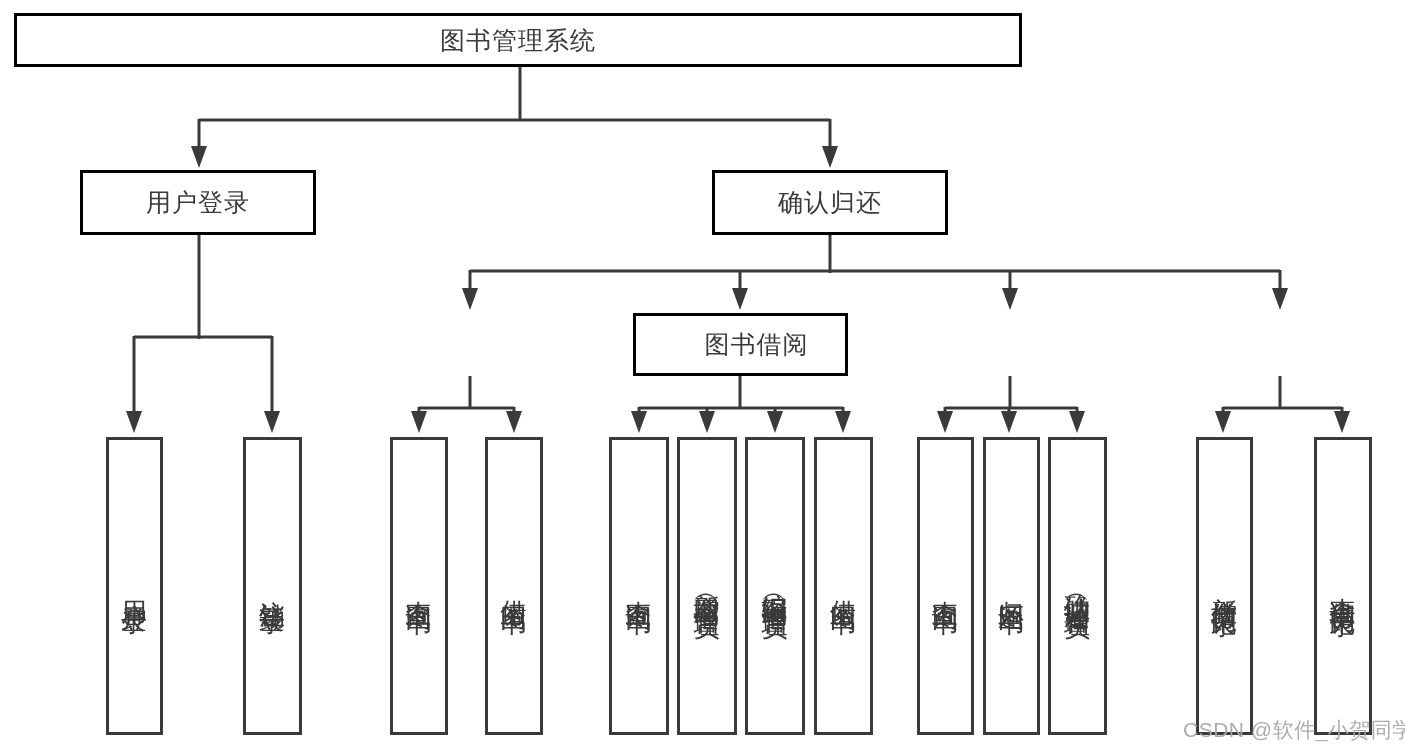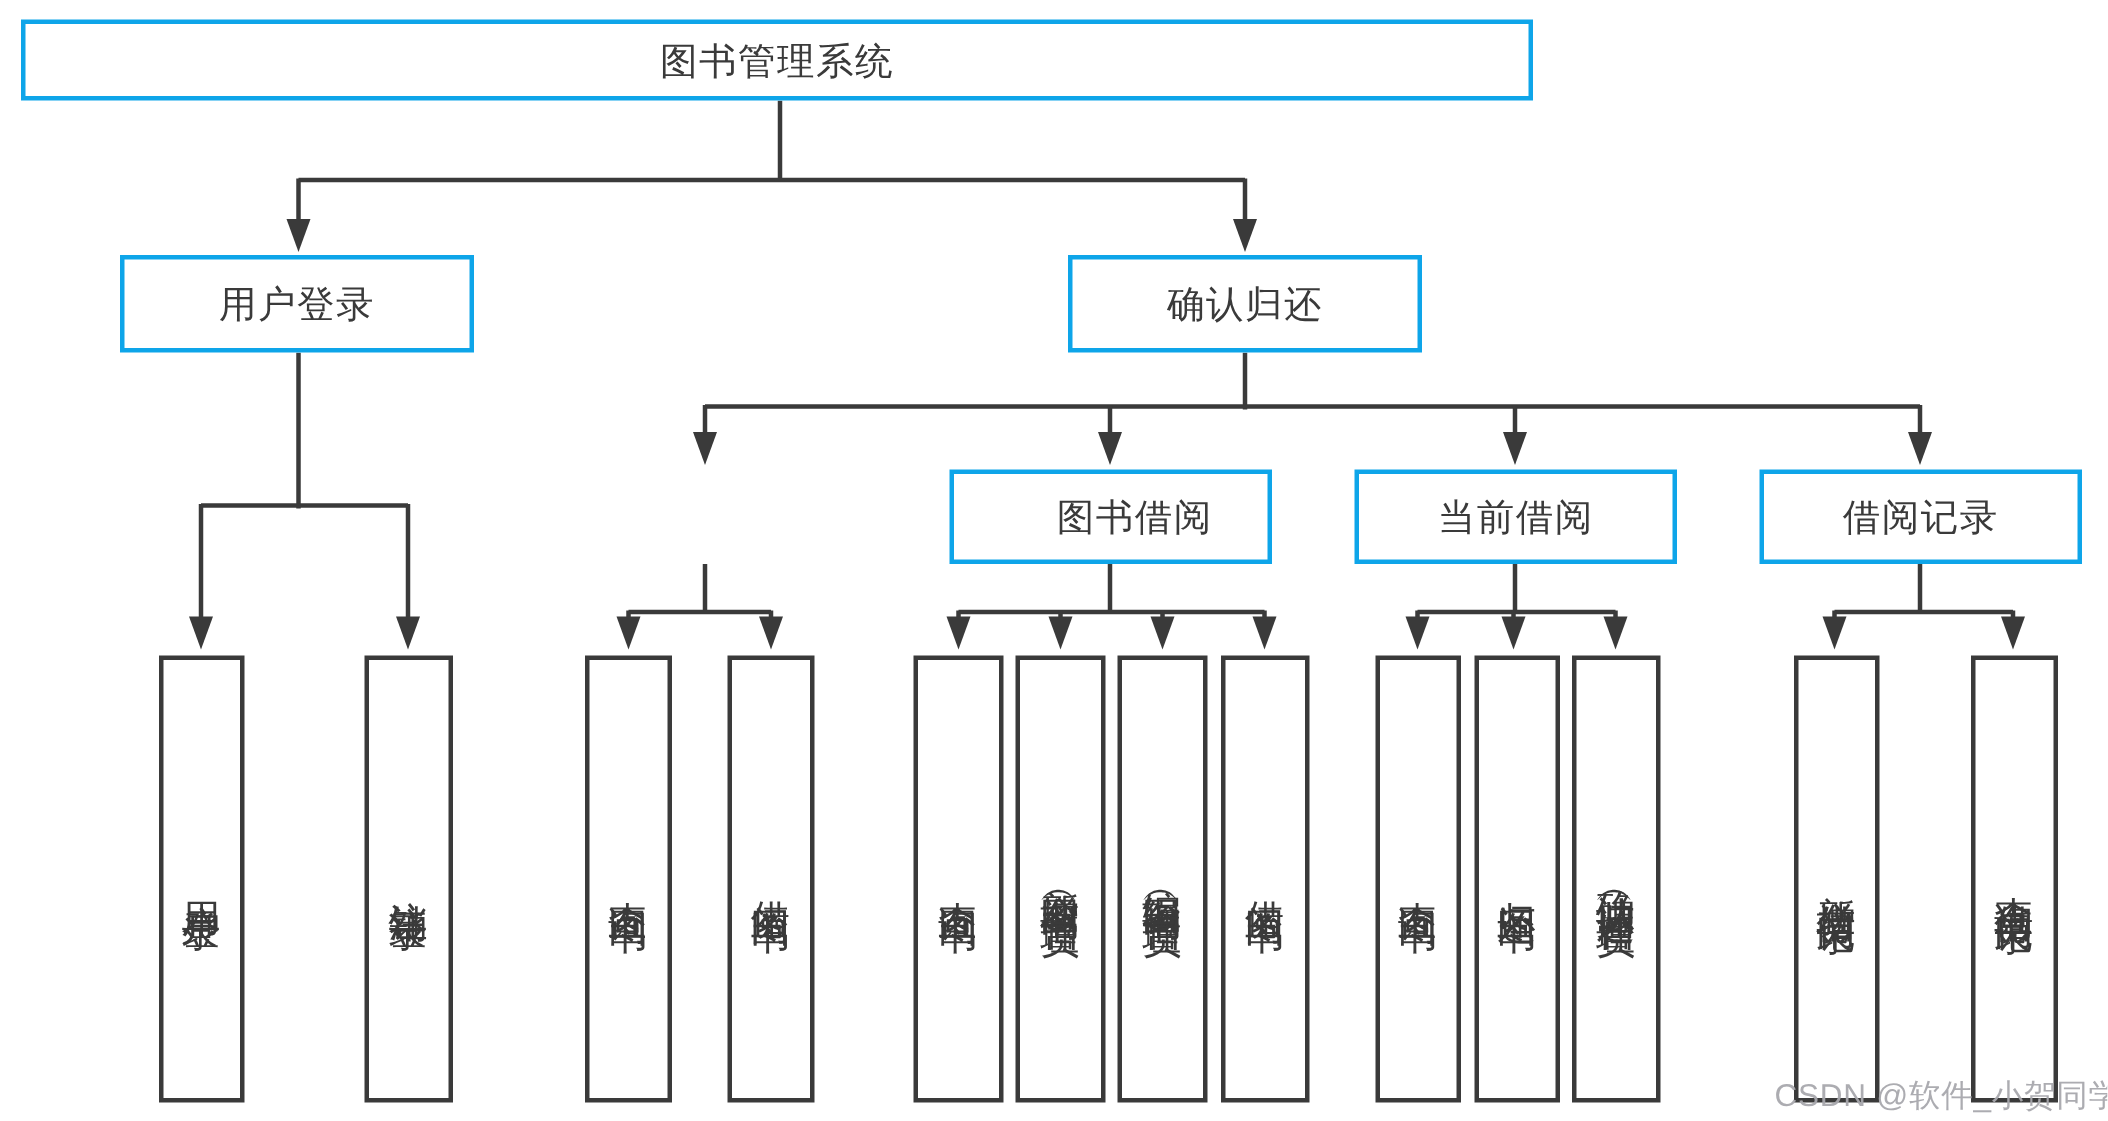--- a/index.html
+++ b/index.html
@@ -12,21 +12,21 @@
     font-family: "Liberation Sans", sans-serif;
   }
   #connectors {
     position: absolute;
     left: 0; top: 0;
     width: 1405px; height: 747px;
   }
   .node {
     position: absolute;
     box-sizing: border-box;
-    border: 3px solid #0ea5e9;
+    border: 3px solid #000000;
     background: #ffffff;
     display: flex;
     align-items: center;
     justify-content: center;
     font-size: 25px;
     color: #3a3a3a;
     letter-spacing: 1px;
     white-space: nowrap;
     text-align: center;
   }
@@ -137,22 +137,20 @@
       <polygon points="1334,411 1350,411 1342,433" stroke="none"></polygon>
     </g>
   </svg>
 
   <div class="node" style="left:14px; top:13px; width:1008px; height:54px;">图书管理系统</div>
 
   <div class="node" style="left:80px; top:170px; width:236px; height:65px;">用户登录</div>
   <div class="node" style="left:712px; top:170px; width:236px; height:65px;">确认归还</div>
 
   <div class="node" style="left:633px; top:313px; width:215px; height:63px;padding-left:32px;">图书借阅</div>
-  <div class="node" style="left:903px; top:313px; width:215px; height:63px;">当前借阅</div>
-  <div class="node" style="left:1173px; top:313px; width:215px; height:63px;">借阅记录</div>
 
   <div class="leaf" style="left:106px; width:57px;">用户登录</div>
   <div class="leaf" style="left:243px; width:59px;">注销登录</div>
 
   <div class="leaf" style="left:390px; width:58px;">查询图书</div>
   <div class="leaf" style="left:485px; width:58px;">借阅图书</div>
 
   <div class="leaf" style="left:609px; width:60px;">查询图书</div>
   <div class="leaf" style="left:677px; width:60px;">新增图书（管理员）</div>
   <div class="leaf" style="left:745px; width:60px;">编辑图书（管理员）</div>

